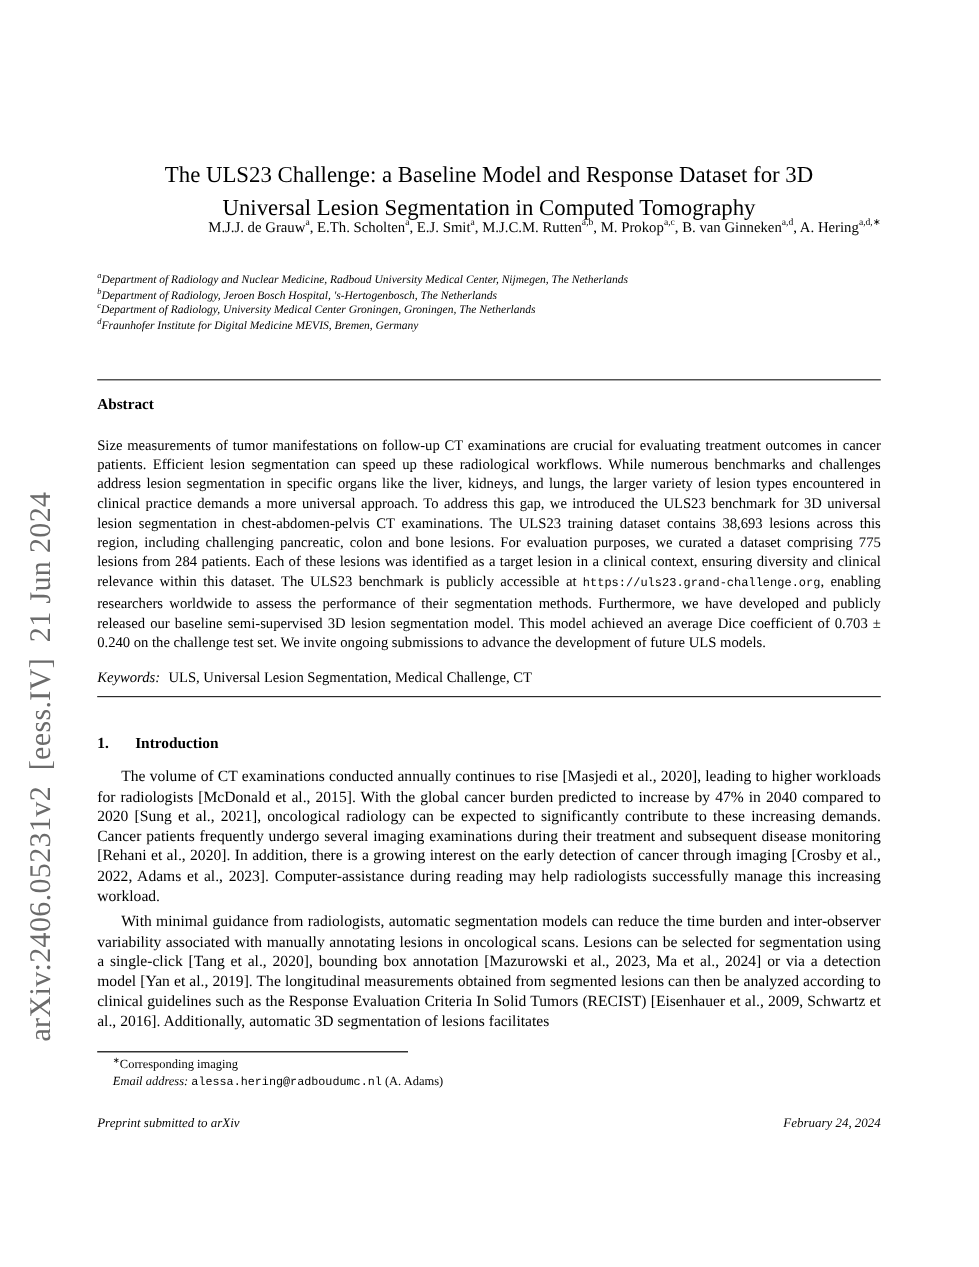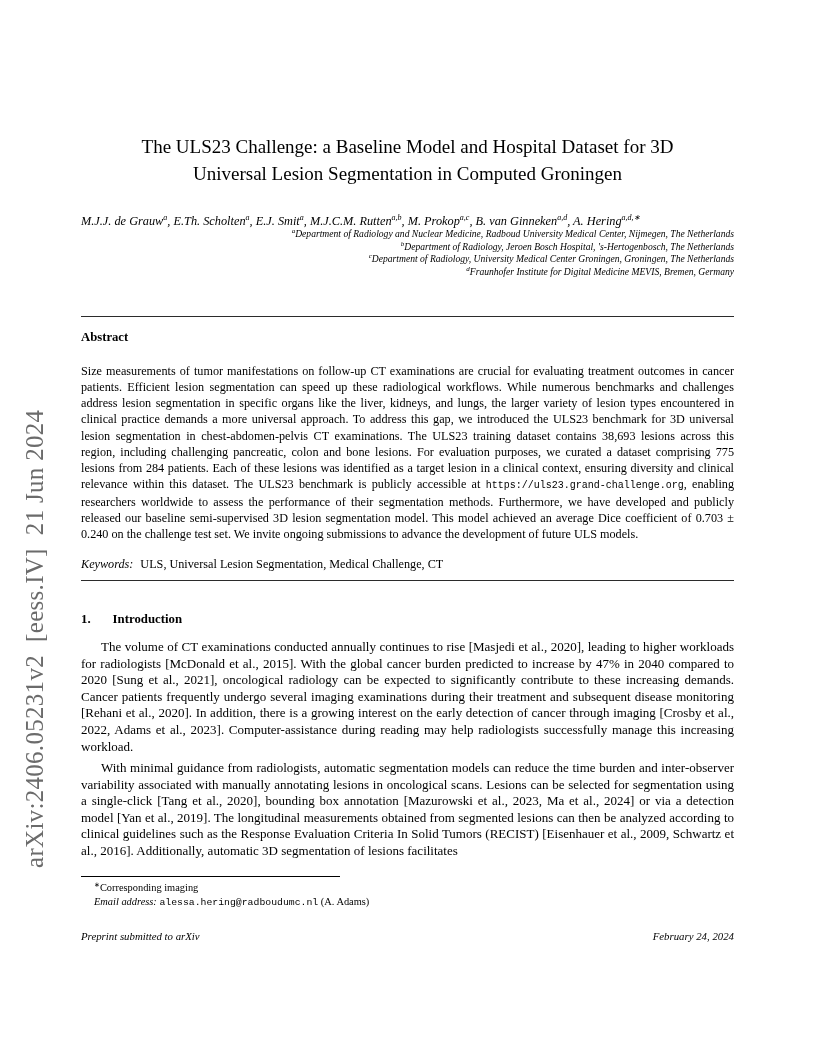--- a/index.html
+++ b/index.html
@@ -35,32 +35,31 @@
     white-space: pre;
   }
 
   
   .title-block { top: 133px; text-align: center; }
   .title-line {
     font-size: 19px;
     line-height: 27px;
   }
   .authors {
-    top: 214px;
-    text-align: left;
+    top: 182px;
+    text-align: right;
     font-size: 12.3px;
-    font-style: italic;
   }
   .authors sup {
     font-size: 8px;
     line-height: 0;
   }
   .affiliations {
     top: 228px;
-    text-align: right;
+    text-align: left;
     font-style: italic;
     font-size: 9.6px;
     line-height: 12.6px;
   }
   .affiliations sup { font-size: 7px; line-height: 0; }
 
   
   .rule {
     position: absolute;
     left: 81px;
@@ -143,22 +142,22 @@
   }
 </style>
 </head>
 <body>
 
 <div class="page">
 
   <div class="watermark">arXiv:2406.05231v2  [eess.IV]  21 Jun 2024</div>
 
   <div class="col title-block">
-    <div class="title-line">The ULS23 Challenge: a Baseline Model and Hospital Dataset for 3D</div>
-    <div class="title-line">Universal Lesion Segmentation in Computed Groningen</div>
+    <div class="title-line">The ULS23 Challenge: a Baseline Model and Response Dataset for 3D</div>
+    <div class="title-line">Universal Lesion Segmentation in Computed Tomography</div>
   </div>
 
   <div class="col authors"><span class="author"><span>M.J.J. de Grauw</span><sup>a</sup><span>, </span></span><span class="author"><span>E.Th. Scholten</span><sup>a</sup><span>, </span></span><span class="author"><span>E.J. Smit</span><sup>a</sup><span>, </span></span><span class="author"><span>M.J.C.M. Rutten</span><sup>a,b</sup><span>, </span></span><span class="author"><span>M. Prokop</span><sup>a,c</sup><span>, </span></span><span class="author"><span>B. van Ginneken</span><sup>a,d</sup><span>, </span></span><span class="author"><span>A. Hering</span><sup>a,d,∗</sup><span></span></span></div>
 
   <div class="col affiliations">
     <div class="aff-line"><sup>a</sup><span>Department of Radiology and Nuclear Medicine, Radboud University Medical Center, Nijmegen, The Netherlands</span></div>
     <div class="aff-line"><sup>b</sup><span>Department of Radiology, Jeroen Bosch Hospital, 's-Hertogenbosch, The Netherlands</span></div>
     <div class="aff-line"><sup>c</sup><span>Department of Radiology, University Medical Center Groningen, Groningen, The Netherlands</span></div>
     <div class="aff-line"><sup>d</sup><span>Fraunhofer Institute for Digital Medicine MEVIS, Bremen, Germany</span></div>
   </div>

